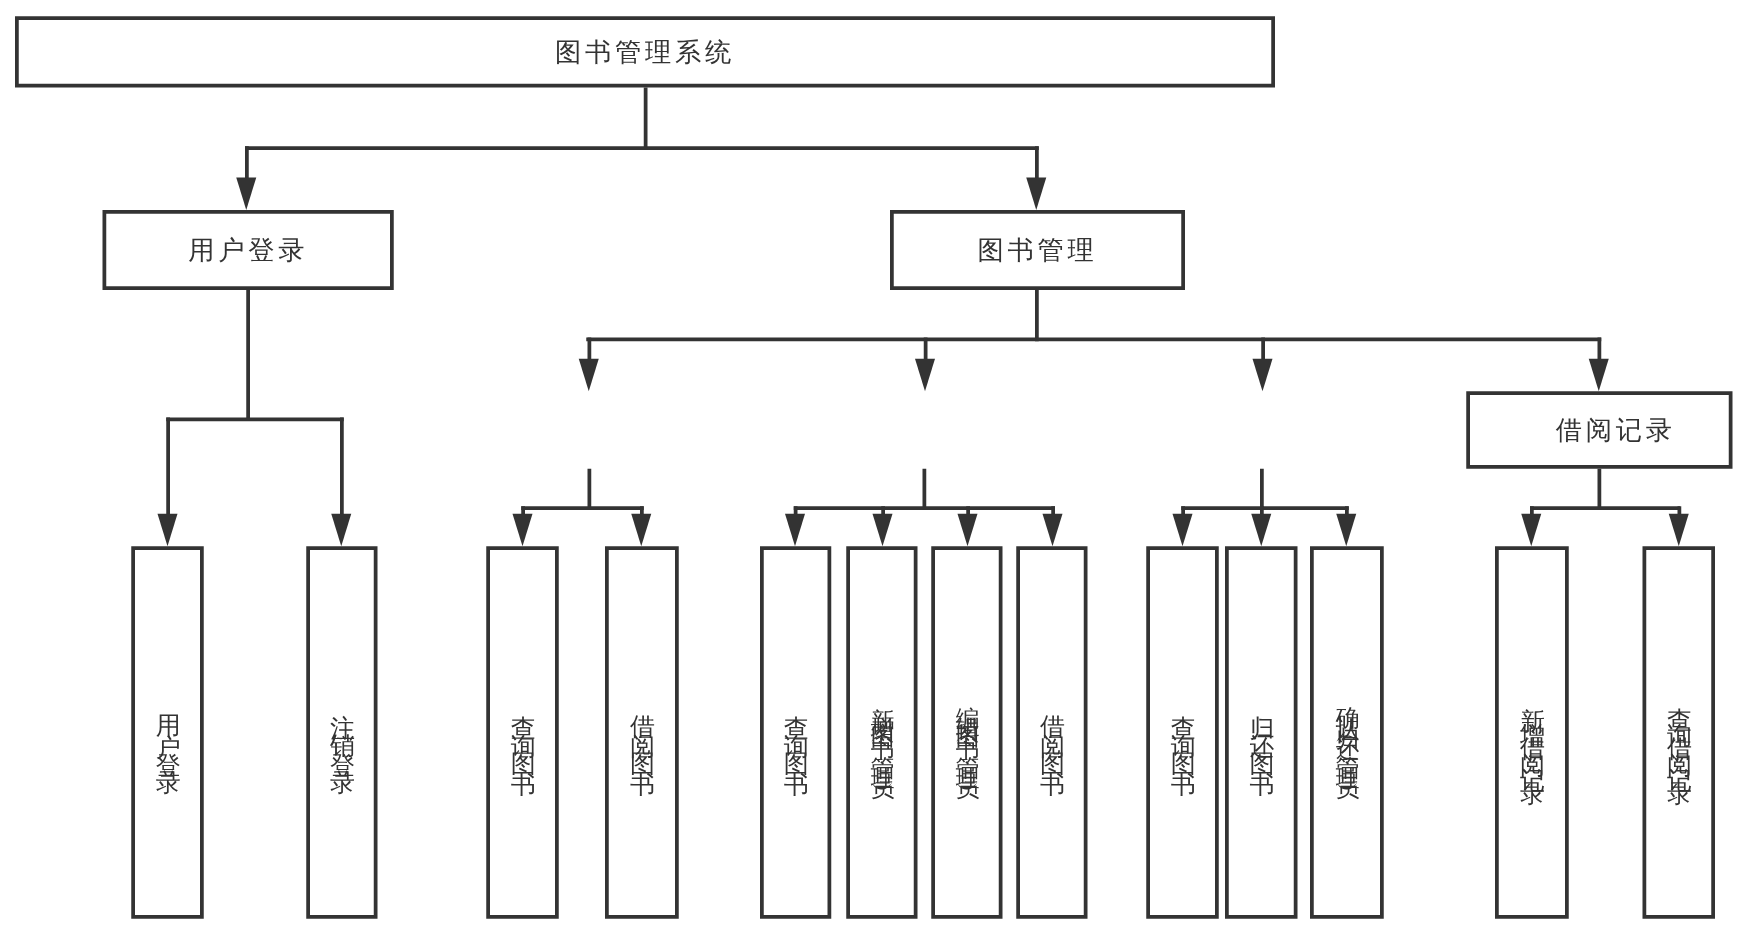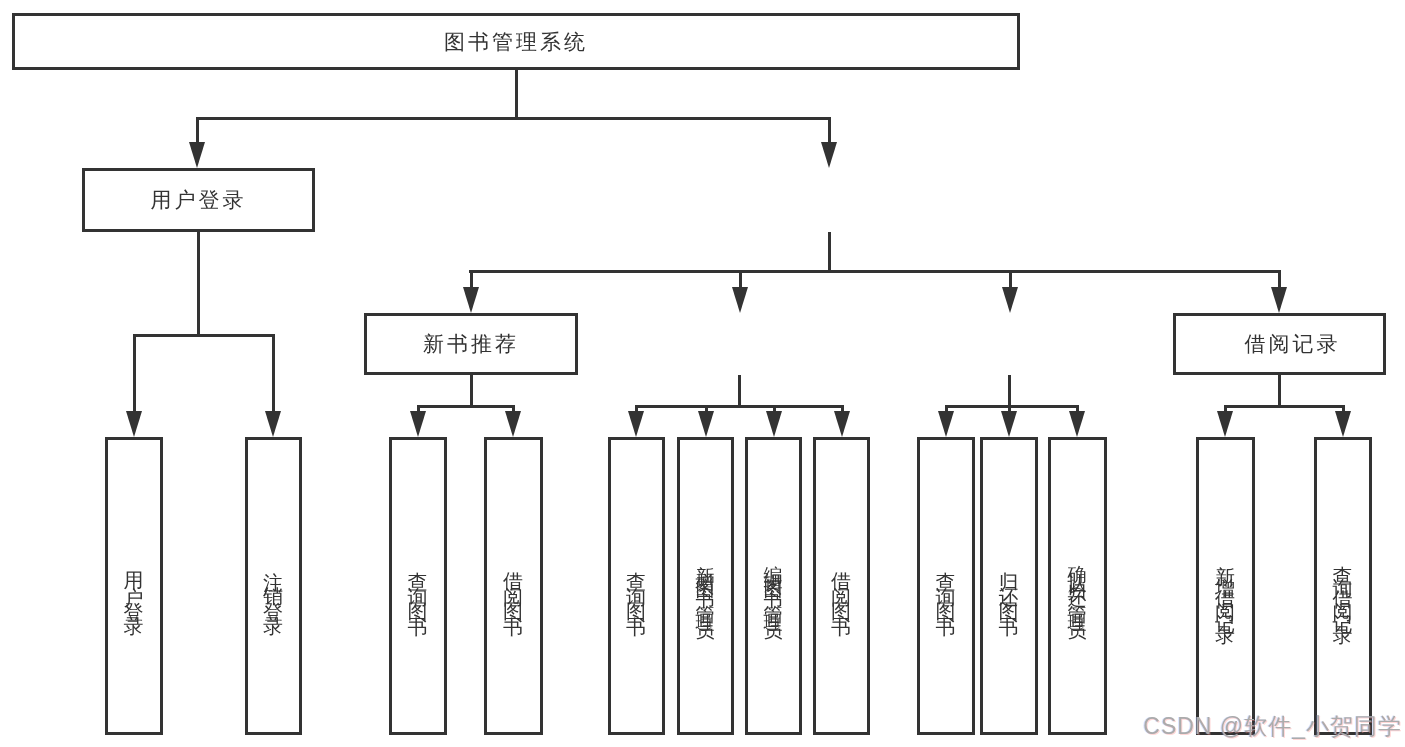--- a/index.html
+++ b/index.html
@@ -83,42 +83,42 @@
   <div class="vline" style="left:515px;top:70px;height:48px;"></div>
   <div class="hline" style="left:196px;top:117px;width:635px;"></div>
   <div class="vline" style="left:196px;top:117px;height:27px;"></div>
   <div class="arrow" style="left:189px;top:142px;"></div>
   <div class="vline" style="left:828px;top:117px;height:27px;"></div>
   <div class="arrow" style="left:821px;top:142px;"></div>
 
   <div class="box" style="left:82px;top:168px;width:233px;height:64px;">
     <span>用户登录</span>
   </div>
+  <div class="box" style="left:712px;top:168px;width:236px;height:64px;">
+    <span>图书管理</span>
+  </div>
 
   <div class="vline" style="left:197px;top:232px;height:104px;"></div>
   <div class="hline" style="left:133px;top:334px;width:142px;"></div>
   <div class="vline" style="left:133px;top:334px;height:78px;"></div>
   <div class="arrow" style="left:126px;top:411px;"></div>
   <div class="vline" style="left:272px;top:334px;height:78px;"></div>
   <div class="arrow" style="left:265px;top:411px;"></div>
 
   <div class="vline" style="left:828px;top:232px;height:41px;"></div>
   <div class="hline" style="left:469px;top:270px;width:812px;"></div>
   <div class="vline" style="left:470px;top:270px;height:19px;"></div>
   <div class="arrow" style="left:463px;top:287px;"></div>
   <div class="vline" style="left:739px;top:270px;height:19px;"></div>
   <div class="arrow" style="left:732px;top:287px;"></div>
   <div class="vline" style="left:1009px;top:270px;height:19px;"></div>
   <div class="arrow" style="left:1002px;top:287px;"></div>
   <div class="vline" style="left:1278px;top:270px;height:19px;"></div>
   <div class="arrow" style="left:1271px;top:287px;"></div>
 
-  <div class="box" style="left:364px;top:313px;width:214px;height:62px;">
-    <span>新书推荐</span>
-  </div>
   <div class="box" style="left:1173px;top:313px;width:213px;height:62px;padding-left:26px;">
     <span>借阅记录</span>
   </div>
 
   <div class="vline" style="left:470px;top:375px;height:32px;"></div>
   <div class="hline" style="left:417px;top:405px;width:98px;"></div>
   <div class="vline" style="left:417px;top:405px;height:8px;"></div>
   <div class="arrow" style="left:410px;top:411px;"></div>
   <div class="vline" style="left:512px;top:405px;height:8px;"></div>
   <div class="arrow" style="left:505px;top:411px;"></div>
@@ -187,15 +187,14 @@
     <span>确认归还（管理员）</span>
   </div>
 
   <div class="leaf" style="left:1196px;width:59px;">
     <span style="letter-spacing:12px">新增借阅记录</span>
   </div>
   <div class="leaf" style="left:1314px;width:58px;">
     <span style="letter-spacing:12px">查询借阅记录</span>
   </div>
 
-  <div class="watermark">CSDN @软件_小贺同学</div>
 
 </div>
 
 </body></html>

